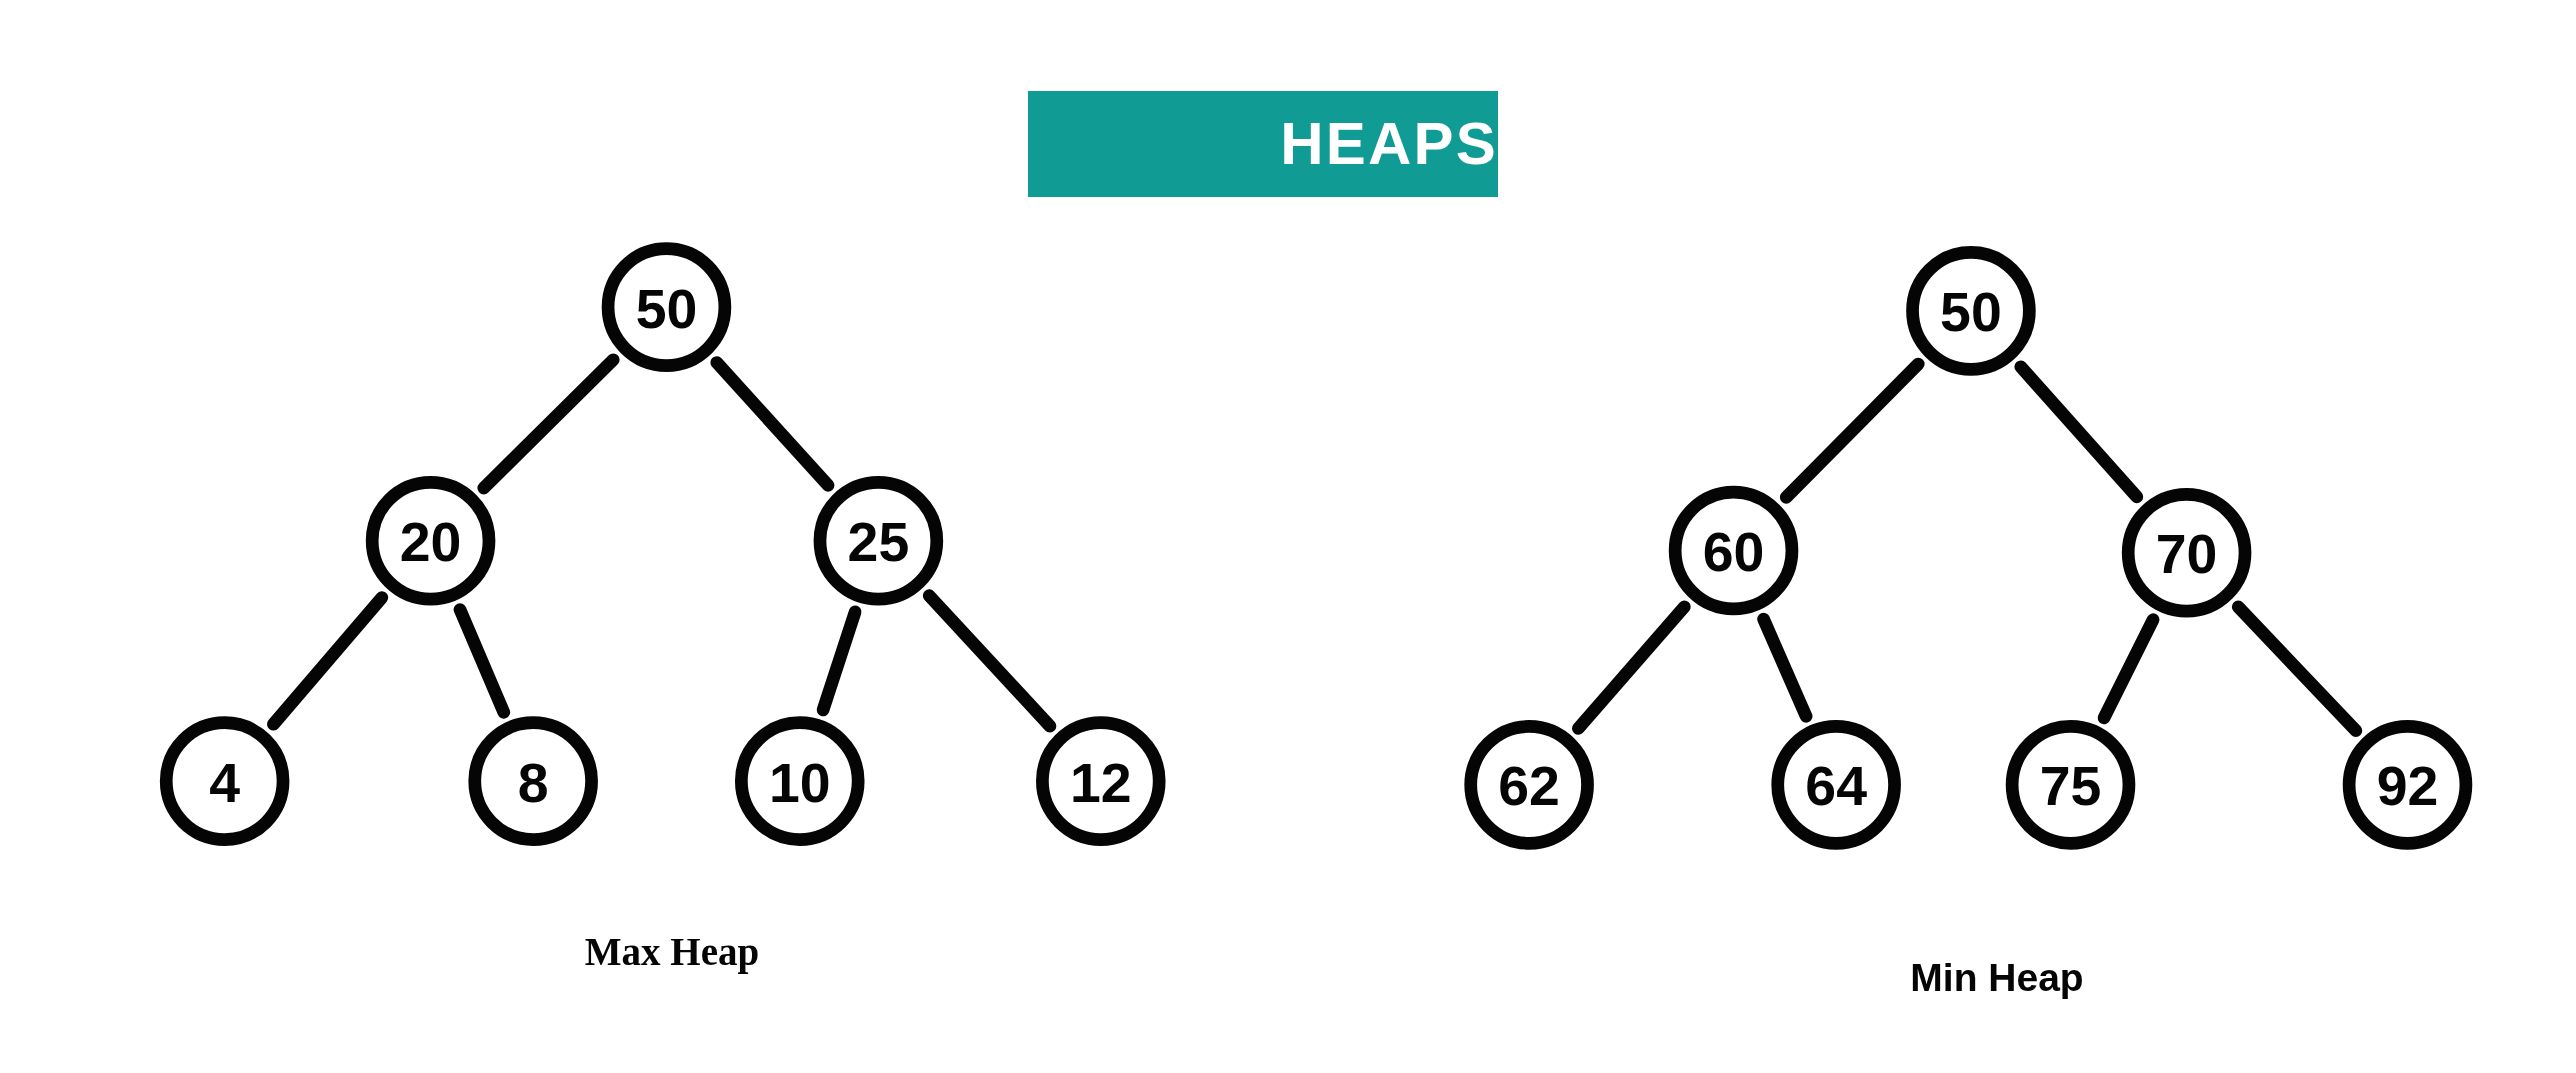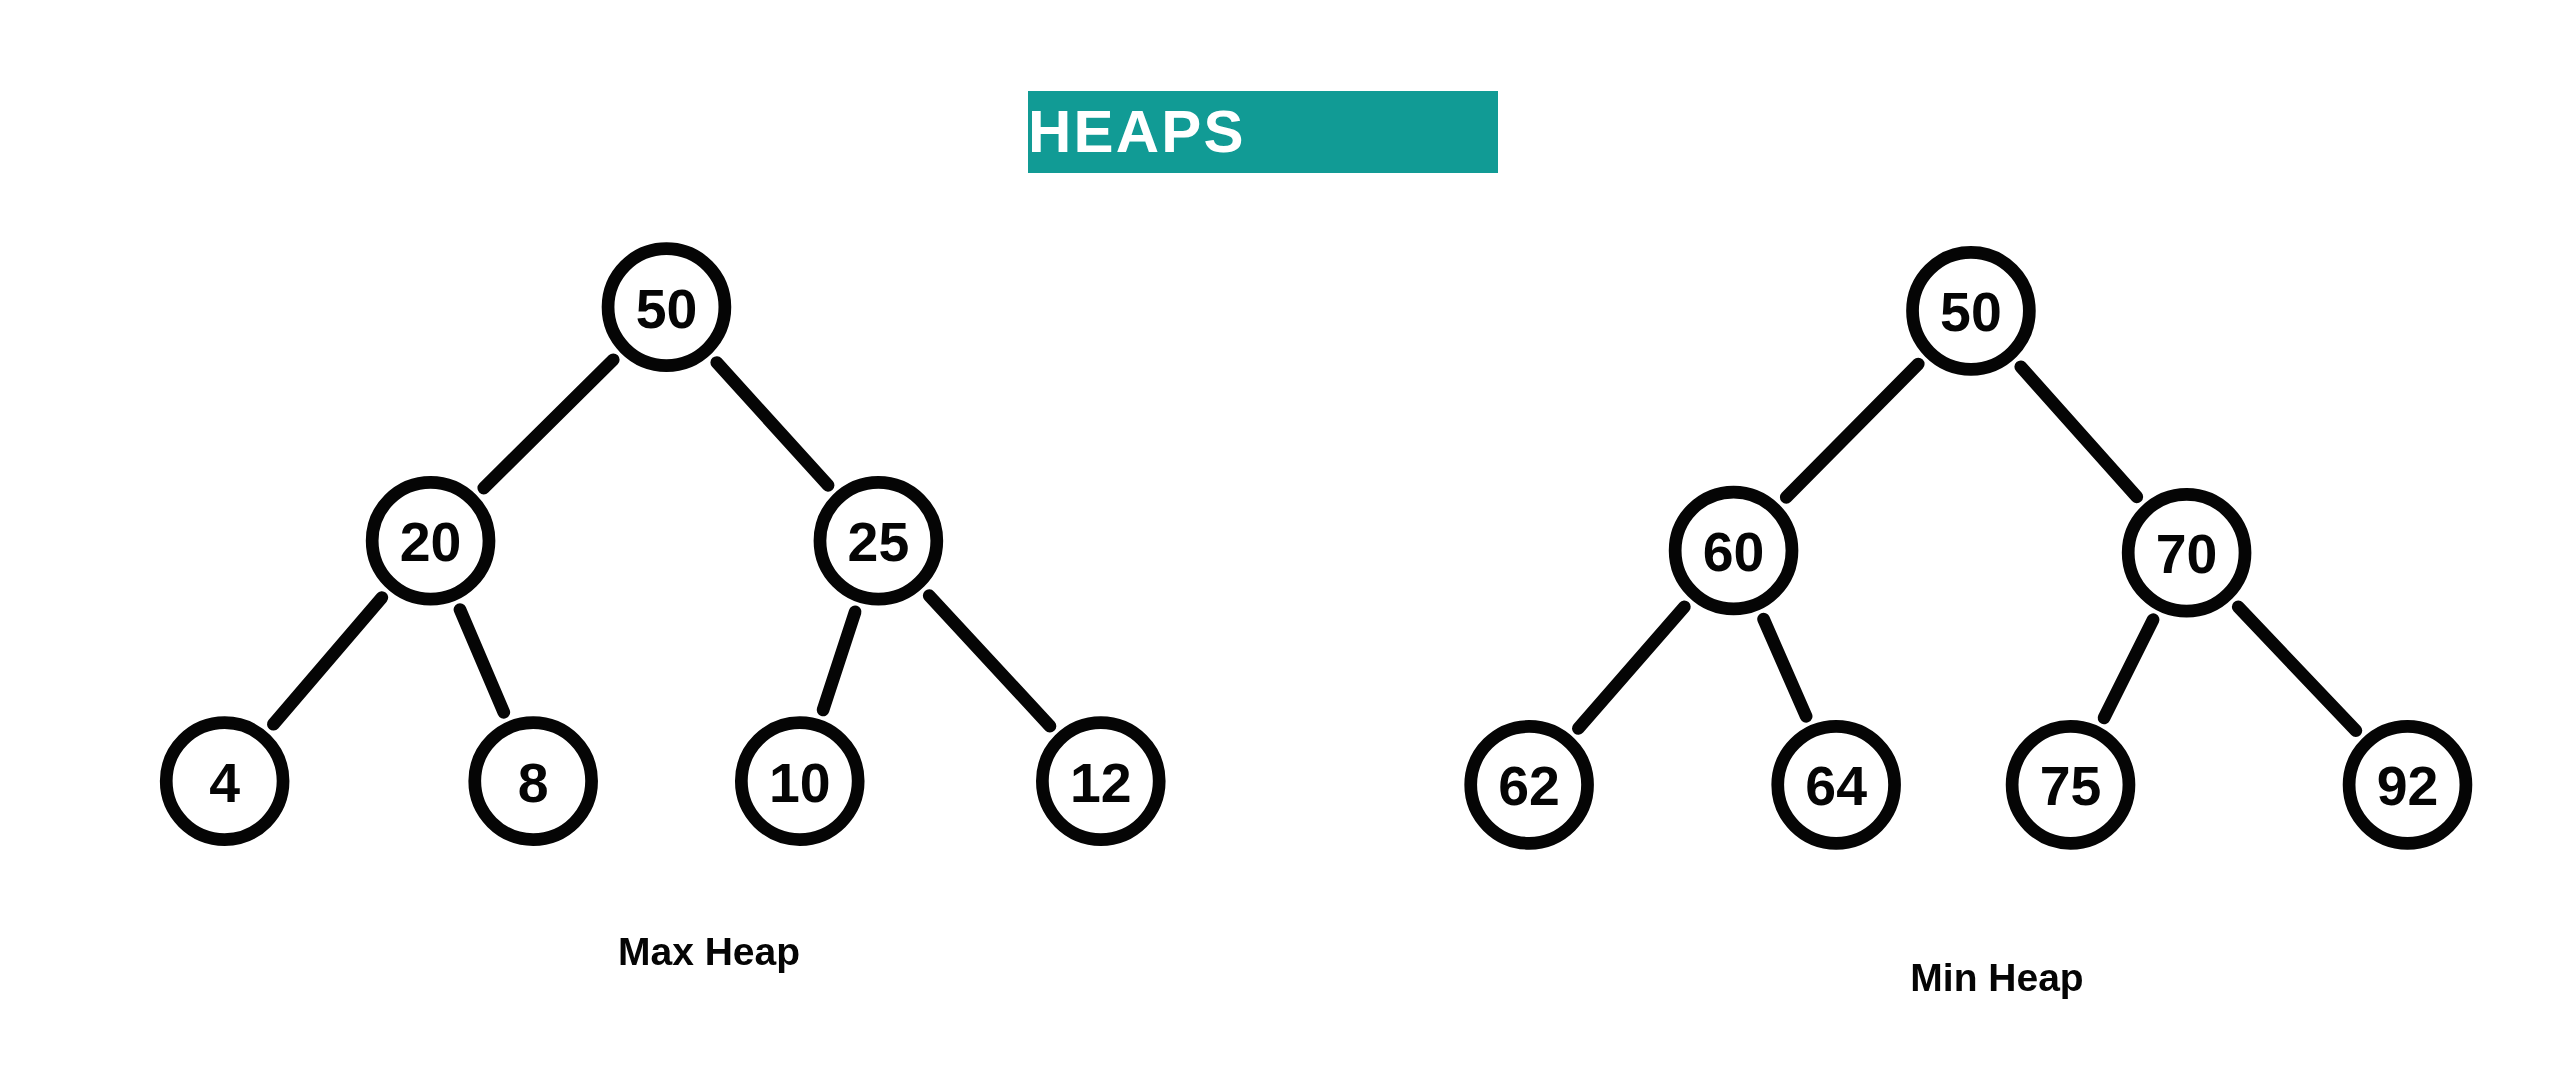--- a/index.html
+++ b/index.html
@@ -22,24 +22,24 @@
     width: 2576px;
     height: 1074px;
   }
 
   
   .banner {
     position: absolute;
     left: 1028px;
     top: 91px;
     width: 470px;
-    height: 82px;
+    height: 106px;
     display: flex;
     align-items: center;
-    justify-content: flex-start;
+    justify-content: flex-end;
     box-sizing: border-box;
   }
   .banner-text {
     color: #ffffff;
     font-family: "Liberation Sans", sans-serif;
     font-weight: bold;
     font-size: 60px;
     letter-spacing: 2.2px;
     line-height: 1;
     white-space: nowrap;
@@ -159,18 +159,18 @@
       <g>
         <circle cx="2765" cy="1048" r="78" class="node-circle" fill="#ffffff" stroke="#050505"></circle>
         <text x="2765" y="1050" class="node-label" fill="#050505">75</text>
       </g>
       <g>
         <circle cx="3215" cy="1048" r="78" class="node-circle" fill="#ffffff" stroke="#050505"></circle>
         <text x="3215" y="1050" class="node-label" fill="#050505">92</text>
       </g>
     </svg>
 
-  <div class="caption" id="caption-max-heap" style="left: 709px; top: 951px;">Max Heap</div>
+  <div class="caption" id="caption-max-heap" style="left: 672px; top: 951px; font-family: Liberation Serif, serif;">Max Heap</div>
 
   <div class="caption" id="caption-min-heap" style="left: 1997px; top: 977px;">Min Heap</div>
 
 </div>
 
 
 </body></html>

